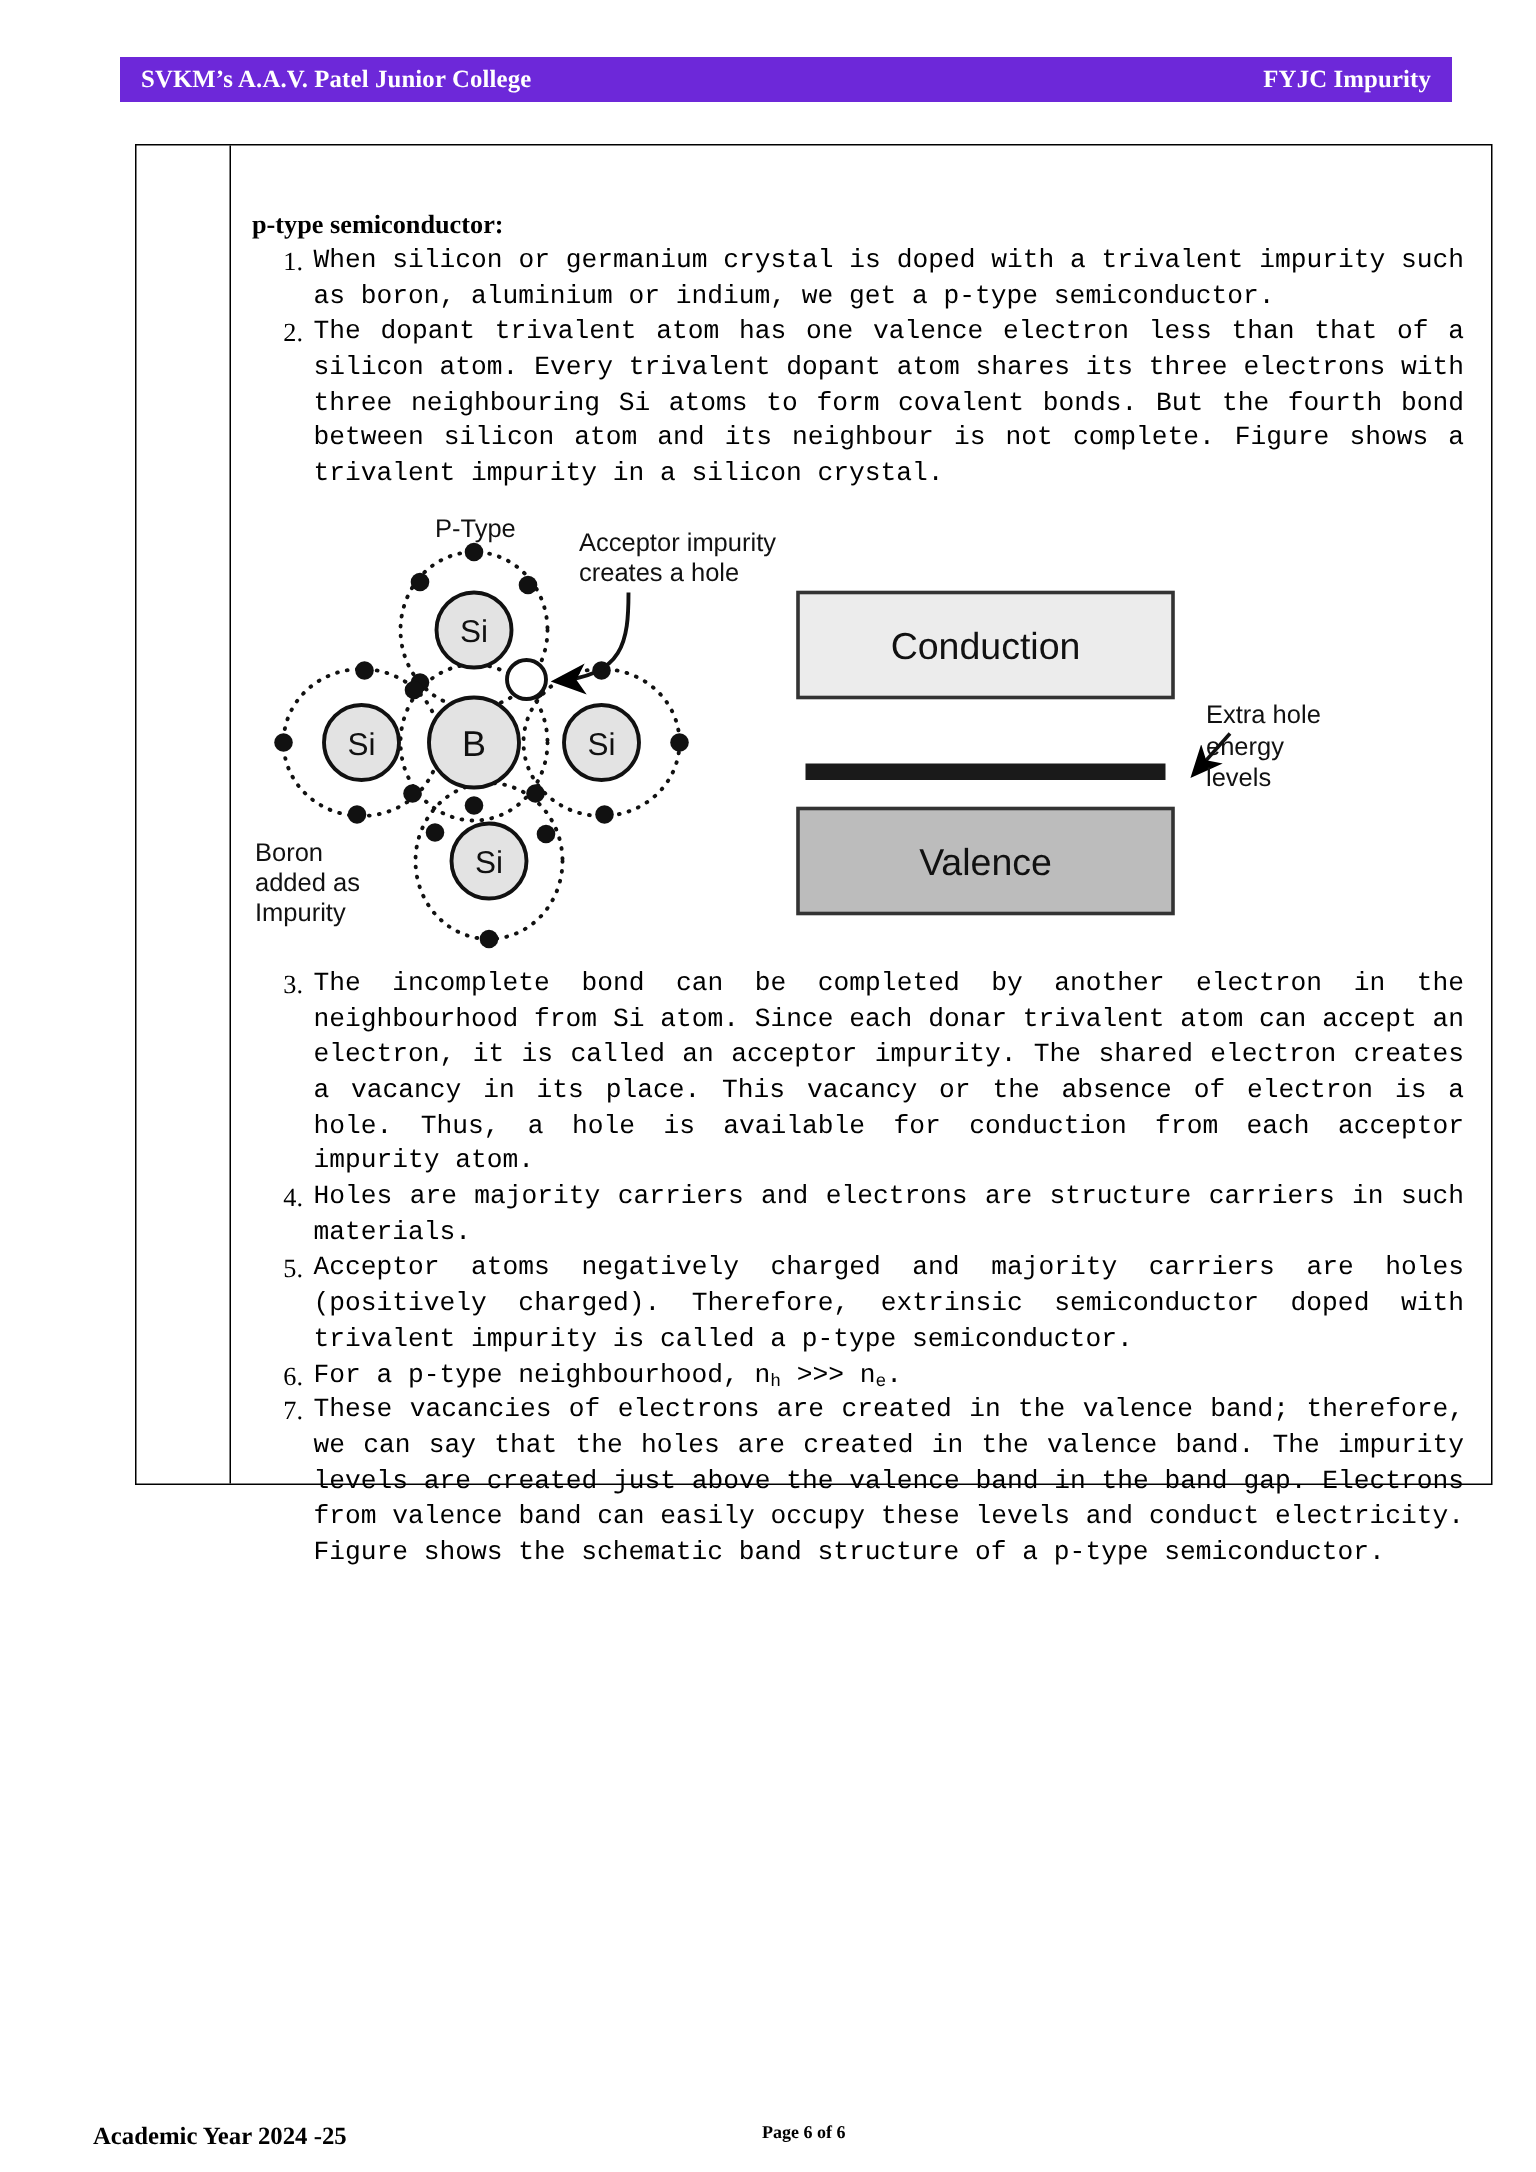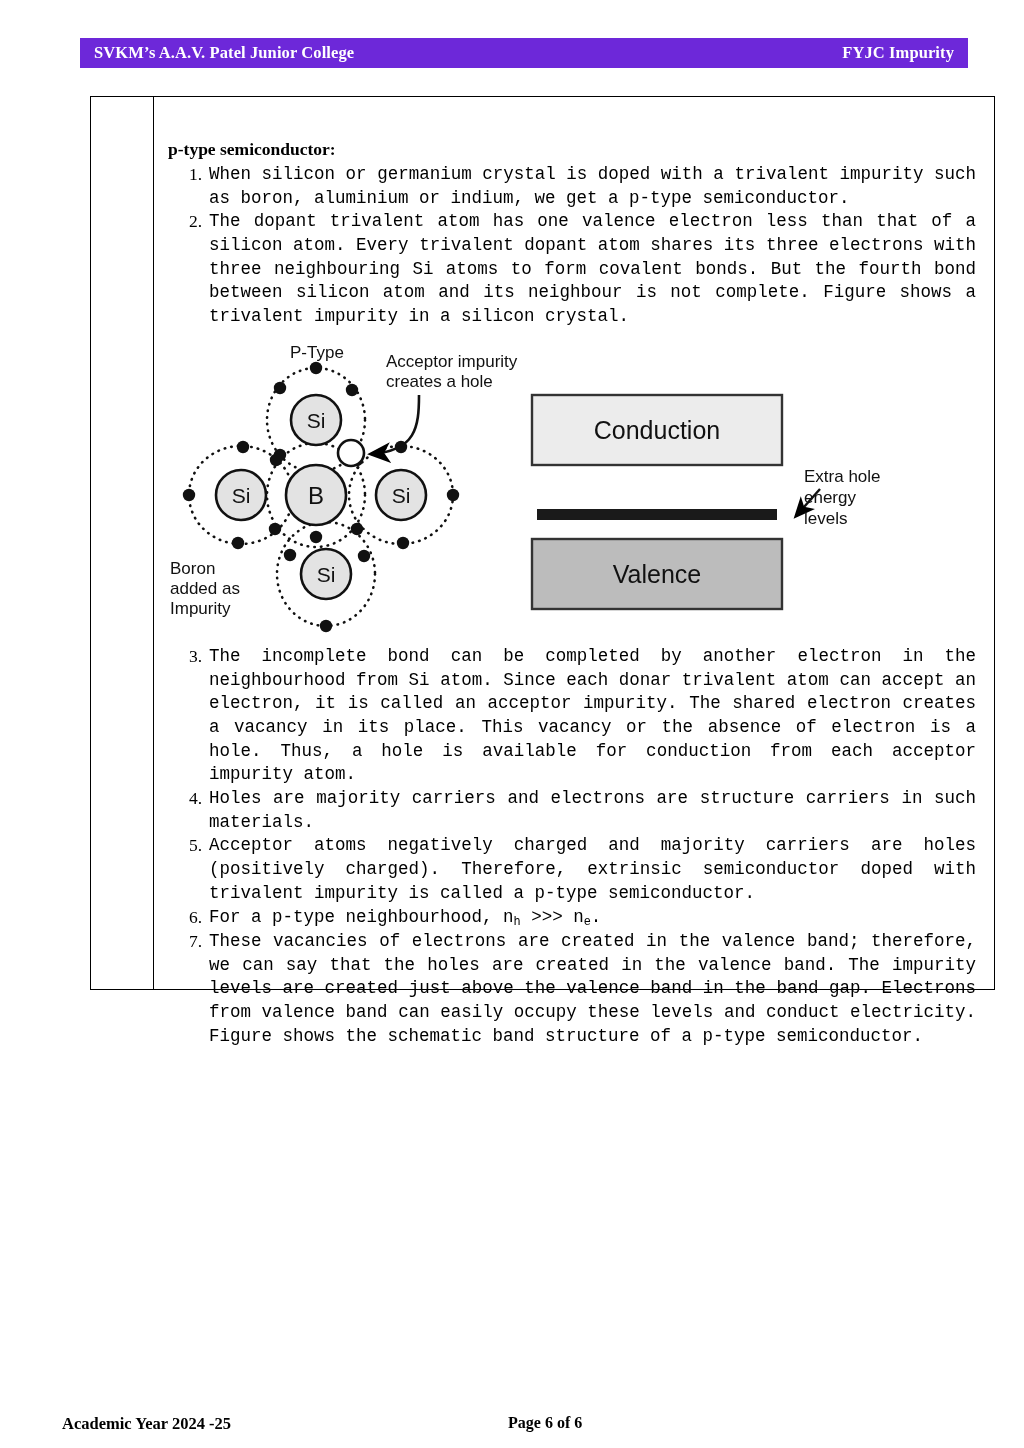--- a/index.html
+++ b/index.html
@@ -124,21 +124,21 @@
     top: 0;
     font-weight: bold;
     font-size: 16.5px;
     white-space: nowrap;
   }
   .footer .f-right {
     position: absolute;
     left: 446px;
     top: 0;
     font-weight: bold;
-    font-size: 16px;
+    font-size: 12px;
     white-space: nowrap;
   }
 </style>
 </head>
 <body>
 
 <div class="header-bar">
   <span class="h-left">SVKM’s A.A.V. Patel Junior College</span>
   <span class="h-right">FYJC Impurity</span>
 </div>

